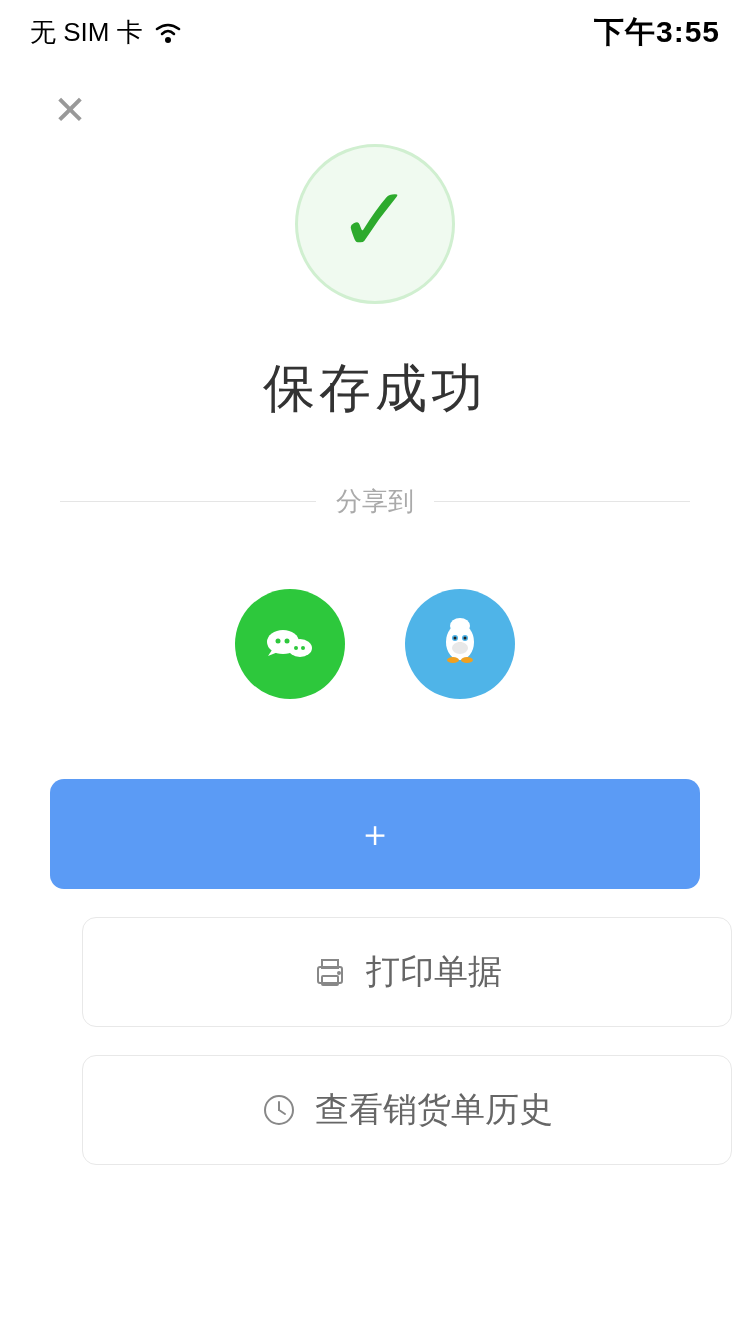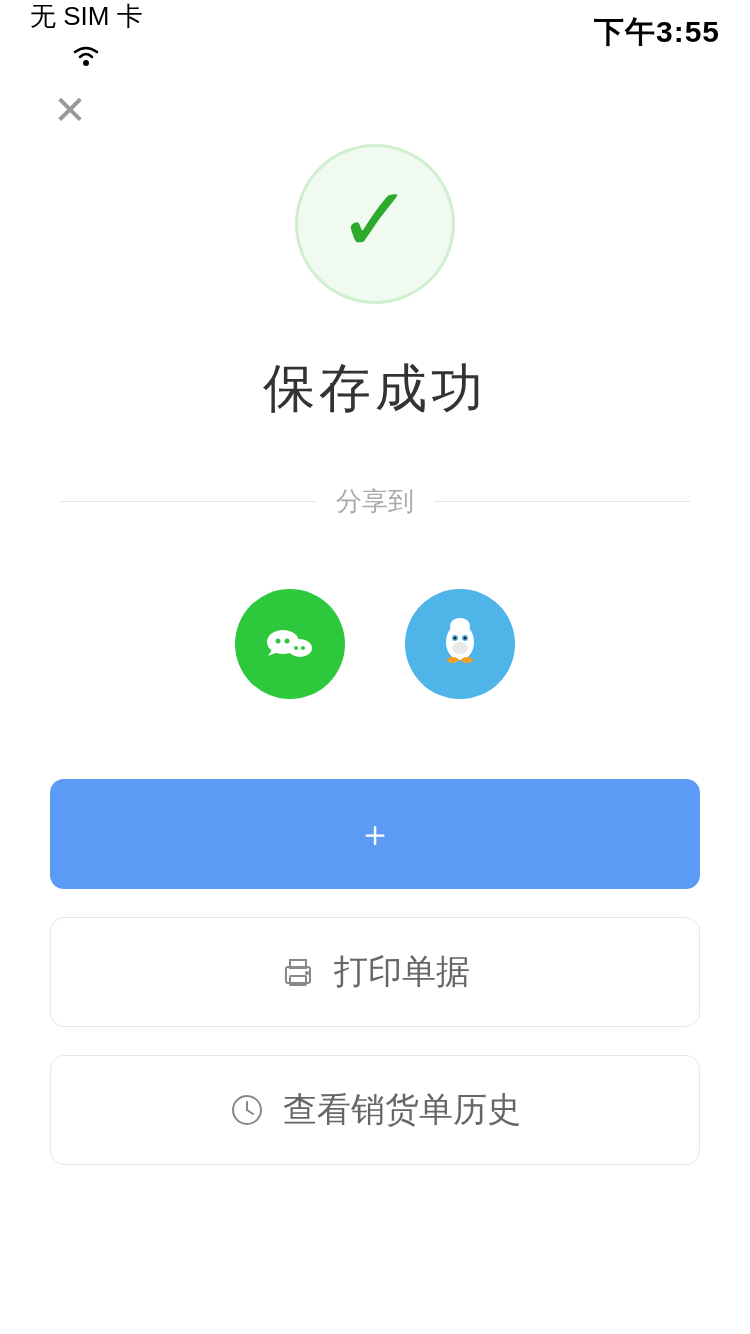--- a/index.html
+++ b/index.html
@@ -25,21 +25,20 @@
       background: #fff;
     }
 
     .status-left {
       display: flex;
       align-items: center;
       gap: 10px;
       font-size: 26px;
       font-weight: 500;
       color: #000;
-      flex-direction: column;
     }
 
     .status-center {
       font-size: 30px;
       font-weight: 600;
       color: #000;
       letter-spacing: 1px;
     }
 
     .status-right {
@@ -177,20 +176,21 @@
 
     .action-btn-primary {
       background: #5b9bf5;
       color: #fff;
     }
 
     .action-btn-secondary {
       background: #fff;
       color: #666;
       border: 1.5px solid #e8e8e8;
+      margin-left: 32px;
     }
 
     .btn-icon {
       font-size: 36px;
     }
 
     
     svg {
       display: block;
     }

